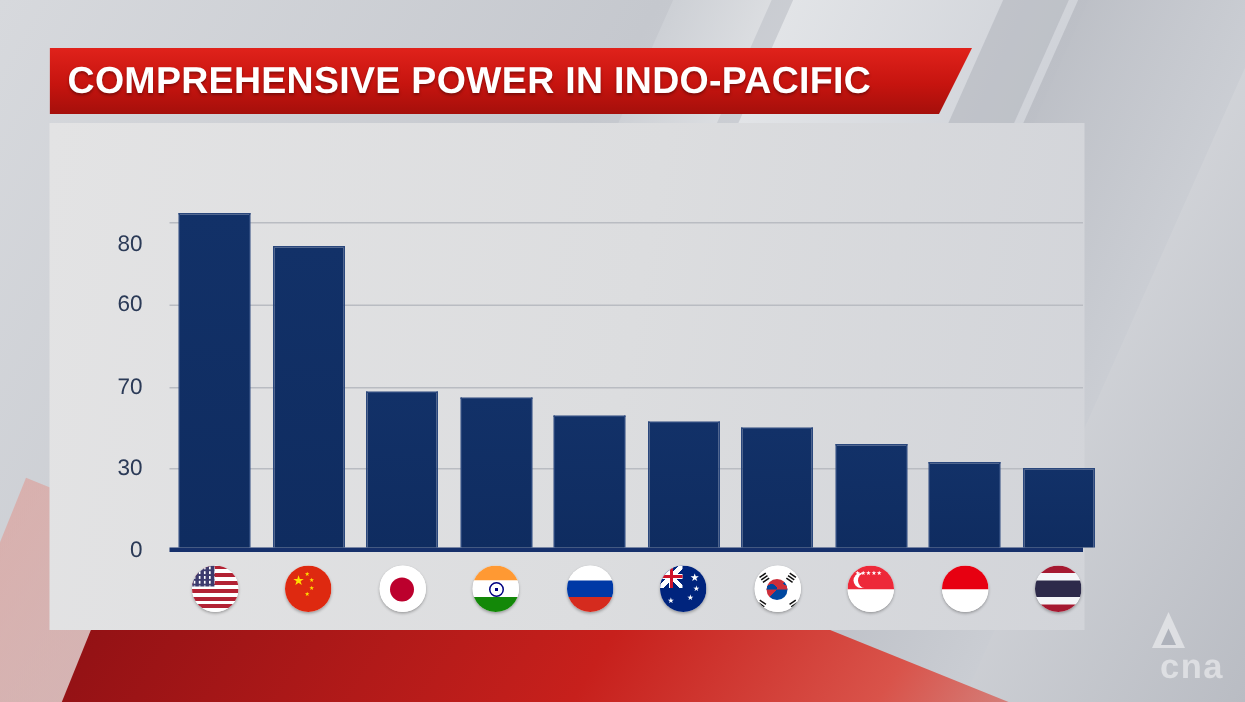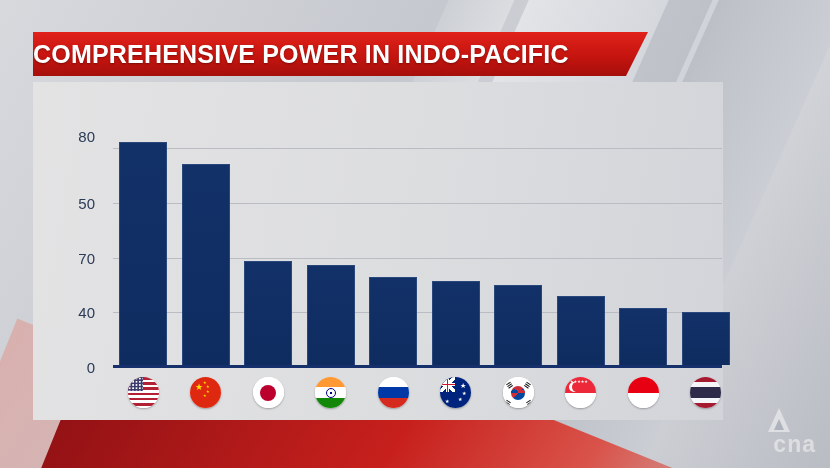--- a/index.html
+++ b/index.html
@@ -47,20 +47,21 @@
   #titlebar {
     position:absolute; left:33px; top:32px; height:44px; width:615px;
     background:linear-gradient(180deg,#e0221b 0%,#c6140f 55%,#a50f0b 100%);
     clip-path:polygon(0 0, 100% 0, calc(100% - 22px) 100%, 0 100%);
     display:flex; align-items:center;
   }
   #titlebar .txt {
     color:#fff; font-weight:bold; font-size:25px; letter-spacing:.2px;
     white-space:nowrap;
     text-shadow:0 1px 2px rgba(0,0,0,.35);
+    margin-left:12px;
   }
 
   
   #panel {
     position:absolute; left:33px; top:82px; width:690px; height:338px;
     background:linear-gradient(100deg,#e3e3e4 0%,#dcdddf 55%,#d2d4d9 100%);
   }
   #plot { position:absolute; left:0; top:0; right:0; bottom:0; }
 
   .gridline {
@@ -215,24 +216,24 @@
 <div id="panel">
   <div id="plot">
     <div id="gridlines">
         <div class="gridline" style="top: 230.333px;"></div>
         <div class="gridline" style="top: 175.667px;"></div>
         <div class="gridline" style="top: 121px;"></div>
         <div class="gridline" style="top: 66.3333px;"></div>
       </div>
     <div id="ylabels">
         <div class="ylabel" style="top: 285px;">0</div>
-        <div class="ylabel" style="top: 230.333px;">40</div>
+        <div class="ylabel" style="top: 230.333px;">30</div>
         <div class="ylabel" style="top: 175.667px;">70</div>
-        <div class="ylabel" style="top: 121px;">50</div>
-        <div class="ylabel" style="top: 54px;">80</div>
+        <div class="ylabel" style="top: 121px;">60</div>
+        <div class="ylabel" style="top: 81px;">80</div>
       </div>
     <div id="axis"></div>
     <div id="bars">
         <div class="bar" title="United States: 81.7" style="left: 0px; height: 223.313px;"></div>
         <div class="bar" title="China: 73.4" style="left: 62.5px; height: 200.627px;"></div>
         <div class="bar" title="Japan: 38" style="left: 125px; height: 103.867px;"></div>
         <div class="bar" title="India: 36.5" style="left: 187.5px; height: 99.7667px;"></div>
         <div class="bar" title="Russia: 32.1" style="left: 250px; height: 87.74px;"></div>
         <div class="bar" title="Australia: 30.8" style="left: 312.5px; height: 84.1867px;"></div>
         <div class="bar" title="South Korea: 29.4" style="left: 375px; height: 80.36px;"></div>

